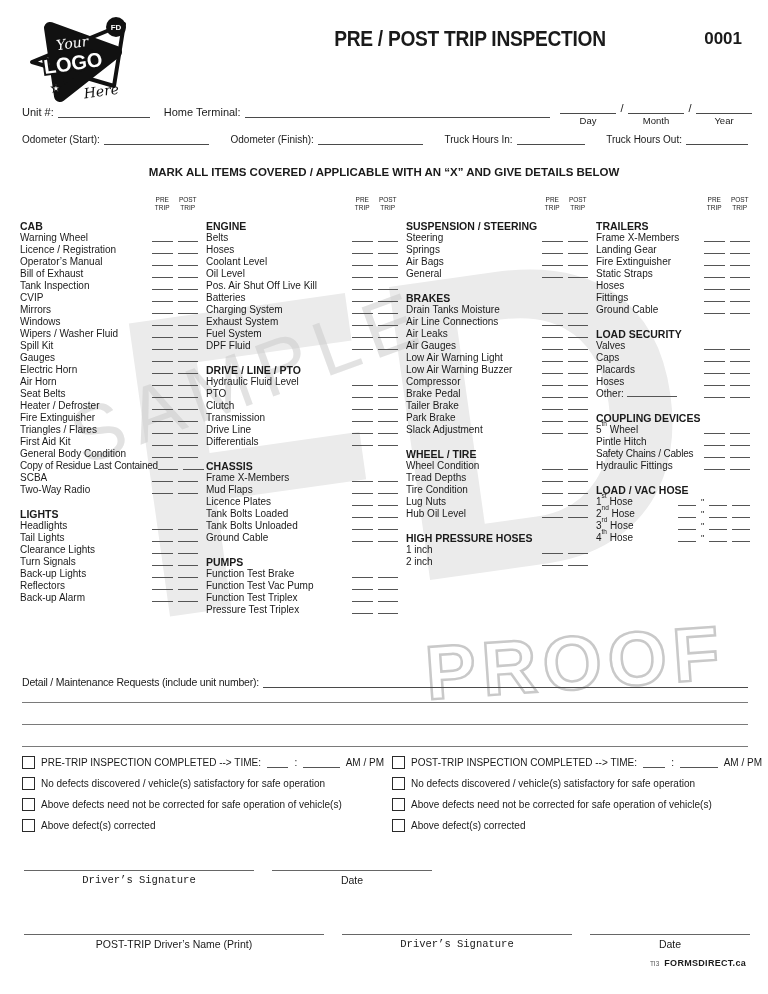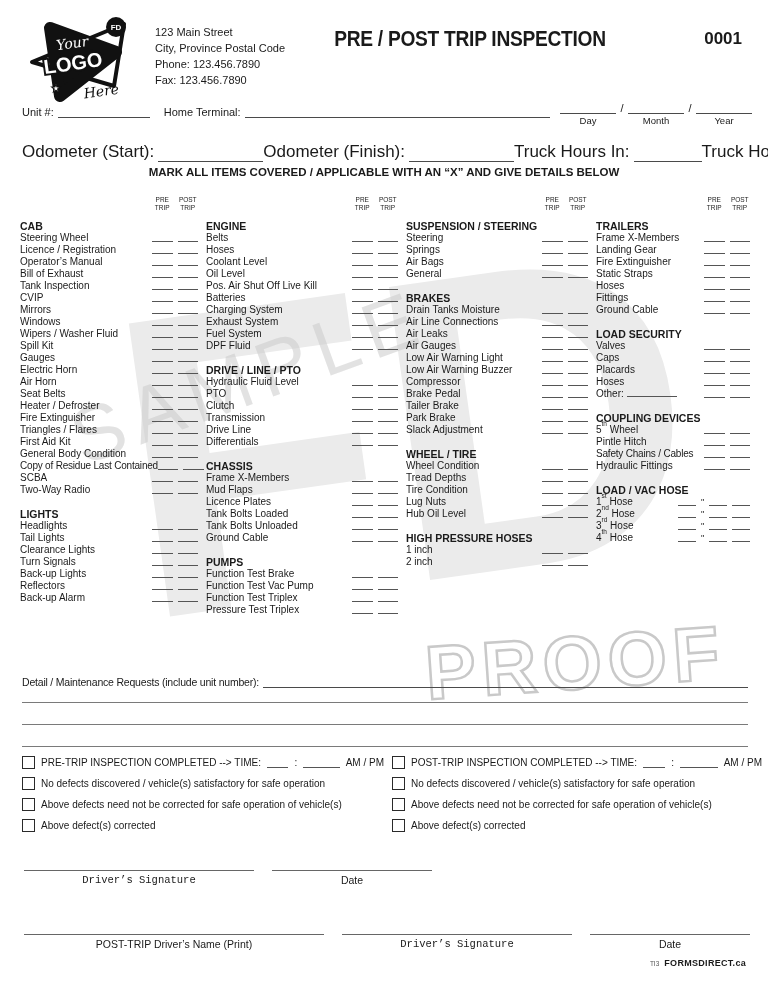--- a/index.html
+++ b/index.html
@@ -29,22 +29,22 @@
   .unitrow .flabel{white-space:nowrap;}
   .w92{width:92px;margin:0 4px;}
   .ml10{margin-left:10px;margin-right:4px;}
   .daterow{position:absolute;left:560px;top:102px;width:192px;font-size:10px;}
   .dlines{display:flex;align-items:flex-end;}
   .dlines .wline{flex:1;}
   .slash{width:12px;text-align:center;font-size:11px;}
   .dlabels{display:flex;margin-top:1px;}
   .dlabels span{flex:1;text-align:center;font-size:9.5px;}
   .dlabels .sp{flex:none;width:12px;}
-  .odorow{position:absolute;left:22px;right:20px;top:142px;display:flex;align-items:flex-end;
-          justify-content:space-between;font-size:17px;}
+  .odorow{position:absolute;left:22px;right:20px;top:134px;display:flex;align-items:flex-end;
+          justify-content:space-between;font-size:10px;}
   .odorow .pair{display:flex;align-items:flex-end;white-space:nowrap;}
   .l105{width:105px;margin-left:4px;} .l68{width:68px;margin-left:4px;} .l62{width:62px;margin-left:4px;}
   .instruction{position:absolute;left:0;right:0;top:166px;text-align:center;
                font-size:11.5px;font-weight:bold;}
 
   
   .checklist{position:absolute;left:20px;top:196px;width:730px;display:flex;gap:8px;}
   .col{flex:none;}
   .cw1{width:178px;} .cw2{width:192px;} .cw3{width:182px;} .cw4{width:154px;}
   .ph{margin-left:auto;width:46px;display:flex;gap:5px;height:18px;margin-bottom:6px;}
@@ -100,26 +100,20 @@
     <svg viewBox="0 0 118 98" width="118" height="98">
       <polygon points="6,52 98,14 88,76" fill="none" stroke="#111" stroke-width="4" stroke-linejoin="round"></polygon>
       <polygon points="24,18 90,42 34,86" fill="#111" stroke="#111" stroke-width="12" stroke-linejoin="round"></polygon>
       <circle cx="90" cy="17" r="10" fill="#111"></circle>
       <text x="90" y="20" text-anchor="middle" font-size="8" font-weight="bold" fill="#fff" font-family="Liberation Sans, sans-serif">FD</text>
       <text x="47" y="38" text-anchor="middle" font-size="14" font-style="italic" fill="#fff" font-family="DejaVu Serif, serif" transform="rotate(-8 47 38)">Your</text>
       <text x="48" y="60" text-anchor="middle" font-size="20" font-weight="bold" fill="#fff" stroke="#111" stroke-width="4" paint-order="stroke" font-family="Liberation Sans, sans-serif" transform="rotate(-8 48 60)">LOGO</text>
       <text x="30" y="82" text-anchor="middle" font-size="11" fill="#fff" stroke="#111" stroke-width="1">★</text>
       <text x="76" y="86" text-anchor="middle" font-size="14" font-style="italic" fill="#111" font-family="DejaVu Serif, serif" transform="rotate(-8 76 86)">Here</text>
     </svg>
-  </div>
-  <div class="addr">
-    <div>123 Main Street</div>
-    <div>City, Province Postal Code</div>
-    <div>Phone: 123.456.7890</div>
-    <div>Fax: 123.456.7890</div>
   </div>
   <div class="title">PRE / POST TRIP INSPECTION</div>
   <div class="formnum">0001</div>
 
   <div class="unitrow">
     <span class="flabel">Unit #:</span>
     <span class="wline w92"></span>
     <span class="flabel ml10">Home Terminal:</span>
     <span class="wline grow"></span>
   </div>
@@ -165,21 +159,21 @@
       <div class="col cw1">
         <div class="ph">
           <div class="phc">PRE
 TRIP</div>
           <div class="phc">POST
 TRIP</div>
         </div>
         <div class="section">
           <div class="stitle">CAB</div>
           <div class="row">
-            <span class="lbl">Steering Wheel</span>
+            <span class="lbl">Warning Wheel</span>
             <span class="blanks">
               <span class="bl"></span>
               <span class="bl"></span>
             </span>
           </div>
           <div class="row">
             <span class="lbl">Licence / Registration</span>
             <span class="blanks">
               <span class="bl"></span>
               <span class="bl"></span>

